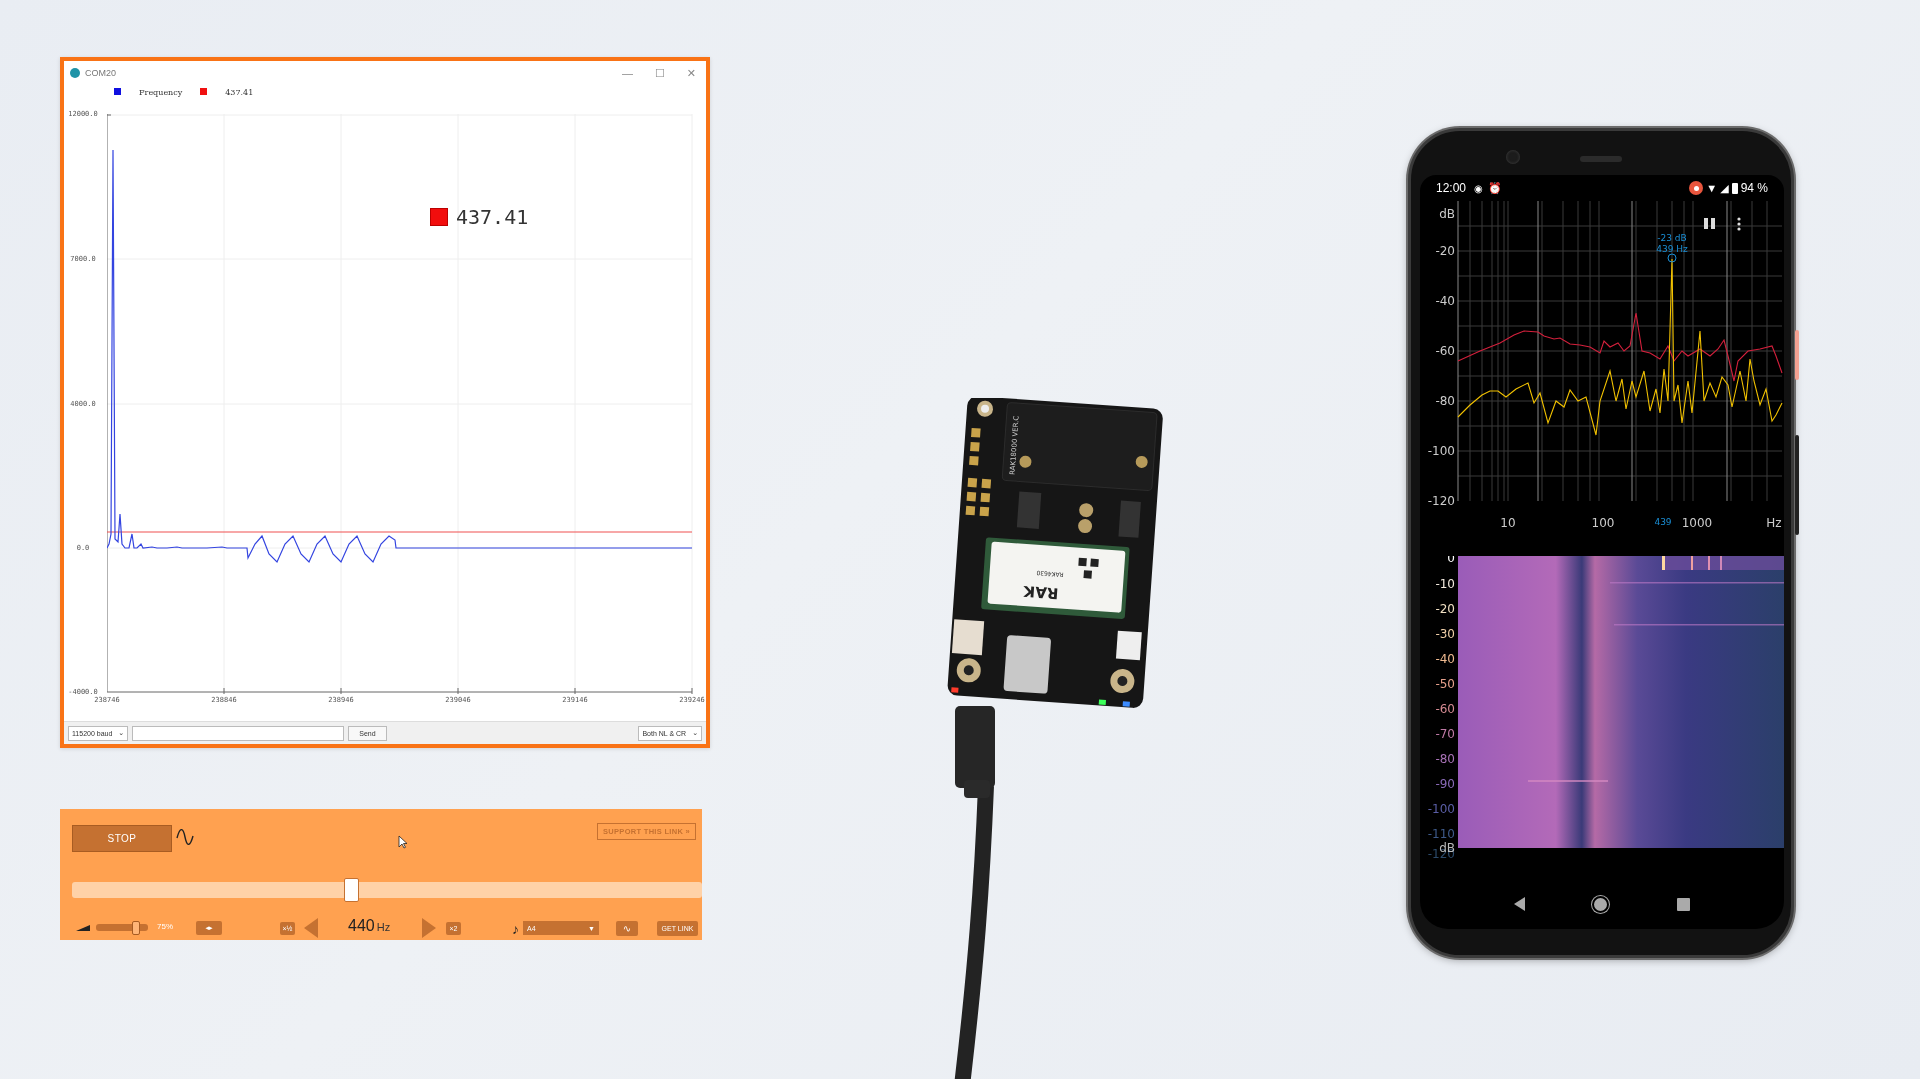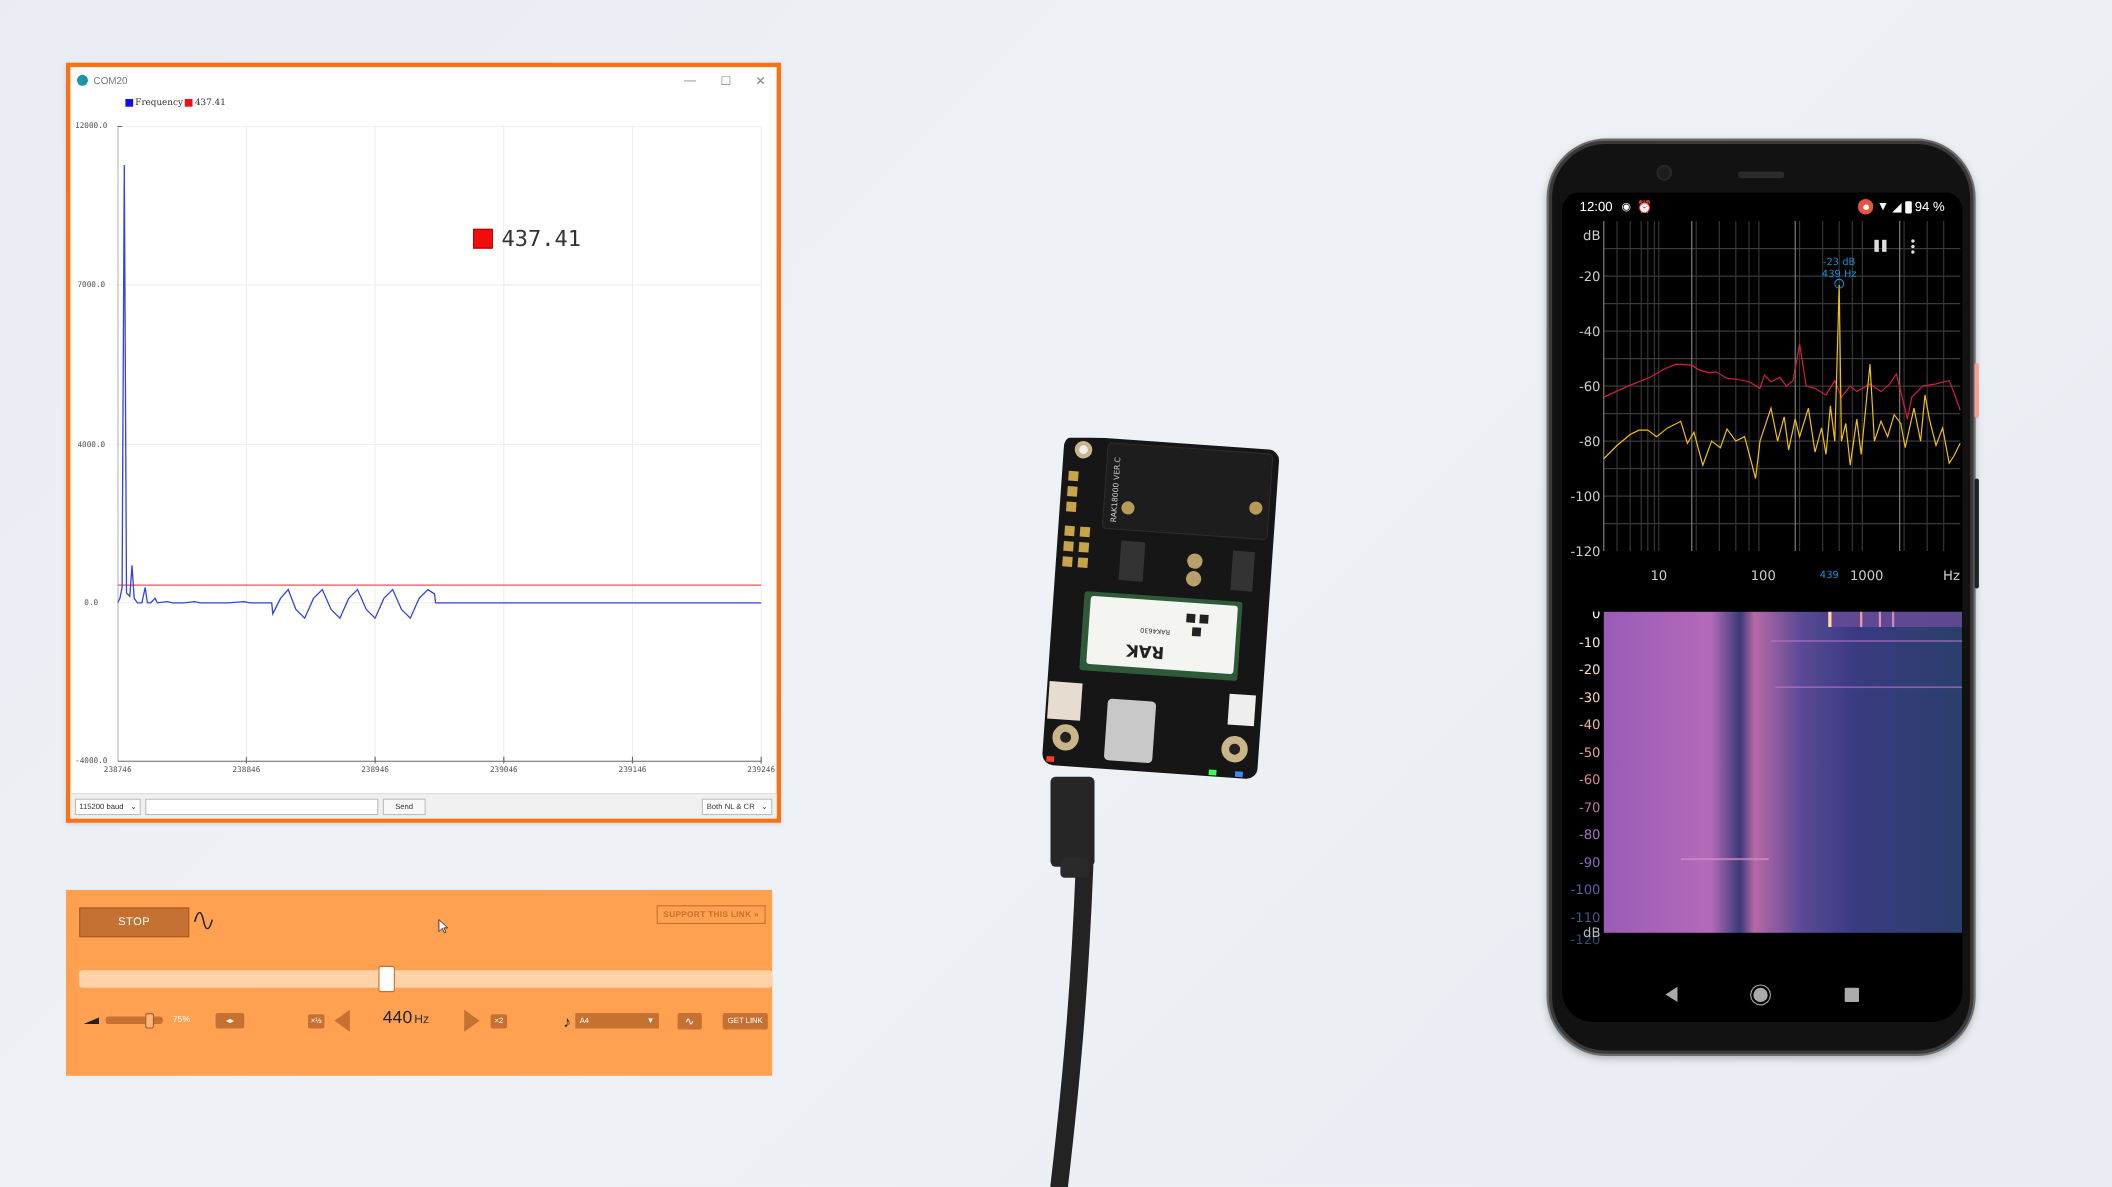--- a/index.html
+++ b/index.html
@@ -5,35 +5,35 @@
   html,body{margin:0;padding:0;}
   body{width:1920px;height:1079px;position:relative;overflow:hidden;
     background:linear-gradient(135deg,#e9edf3 0%,#eef1f5 45%,#e8ecf2 100%);
     font-family:"Liberation Sans",sans-serif;}
   
   .plotter{position:absolute;left:60px;top:57px;width:642px;height:683px;background:#fff;
     border:4px solid #f97316;box-shadow:0 1px 4px rgba(0,0,0,.12);}
   .titlebar{height:24px;display:flex;align-items:center;padding-left:6px;font-size:9px;color:#777;}
   .titlebar .logo{width:10px;height:10px;border-radius:50%;background:#1f93a7;margin-right:5px;}
   .titlebar .ctrls{margin-left:auto;display:flex;gap:22px;padding-right:10px;color:#888;font-size:11px;}
-  .legend{position:absolute;left:50px;top:27px;font-family:"DejaVu Serif",serif;font-size:8px;color:#333;display:flex;align-items:flex-end;gap:2px;}
+  .legend{position:absolute;left:50px;top:27px;font-family:"DejaVu Serif",serif;font-size:8px;color:#333;display:flex;align-items:flex-start;gap:18px;}
   .legend .sw{width:7px;height:7px;display:inline-block;}
   .plotarea{position:absolute;left:43px;top:53px;width:588px;height:580px;}
   .ytick{position:absolute;left:-42px;font-family:"DejaVu Sans Mono",monospace;font-size:7px;color:#555;width:36px;text-align:center;}
   .xtick{position:absolute;font-family:"DejaVu Sans Mono",monospace;font-size:7px;color:#555;transform:translateX(-50%);}
   .big-value{position:absolute;left:366px;top:144px;display:flex;align-items:center;gap:8px;
     font-family:"DejaVu Sans Mono",monospace;font-size:20px;color:#333;}
   .big-value .sq{width:16px;height:16px;background:#f20d0d;border:1px solid #b00;}
   .serialbar{position:absolute;left:0;right:0;bottom:0;height:22px;background:#f0f0f0;border-top:1px solid #ddd;
     display:flex;align-items:center;gap:4px;padding:0 4px;font-size:7px;color:#333;}
   .serialbar .sel{border:1px solid #bbb;background:#fff;height:13px;display:flex;align-items:center;padding:0 3px;gap:6px;}
   .serialbar .inp{border:1px solid #bbb;background:#fff;height:13px;width:210px;}
   .serialbar .btn{border:1px solid #bbb;background:#f8f8f8;height:13px;padding:0 10px;display:flex;align-items:center;}
   
-  .tone{position:absolute;left:60px;top:809px;width:642px;height:169px;background:#ffa150;text-align:right;}
+  .tone{position:absolute;left:60px;top:809px;width:642px;height:131px;background:#ffa150;text-align:right;}
   .stopbtn{position:absolute;left:12px;top:16px;width:98px;height:25px;background:#c57131;border:1px solid #a85c22;
     color:#fff;font-size:10px;display:flex;align-items:center;justify-content:center;letter-spacing:.5px;}
   .wave-icon{position:absolute;left:116px;top:20px;width:18px;height:16px;}
   .support{position:absolute;right:6px;top:14px;border:1px solid #c57131;color:#c57131;font-size:7.5px;font-weight:bold;
     padding:3px 5px;letter-spacing:.3px;}
   .cursor{position:absolute;left:338px;top:26px;}
   .freqslider{position:absolute;left:12px;top:73px;width:630px;height:16px;background:#ffd2a8;border-radius:3px;}
   .freqslider .thumb{position:absolute;left:272px;top:-4px;width:13px;height:22px;background:#fff;border:1px solid #c57131;border-radius:2px;}
   .row2{position:absolute;top:110px;left:0;right:0;height:22px;}
   .vol-icon{position:absolute;left:16px;top:6px;width:0;height:0;border-bottom:6px solid #222;border-left:14px solid transparent;}

